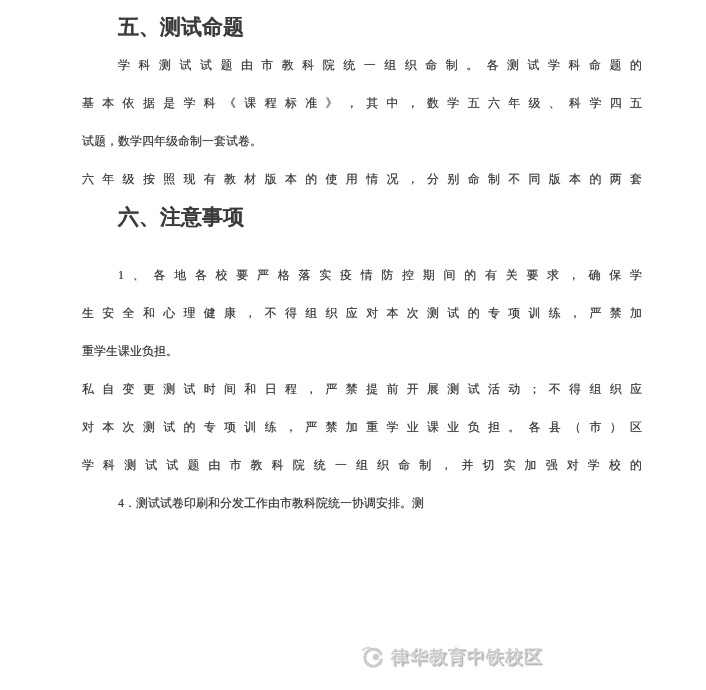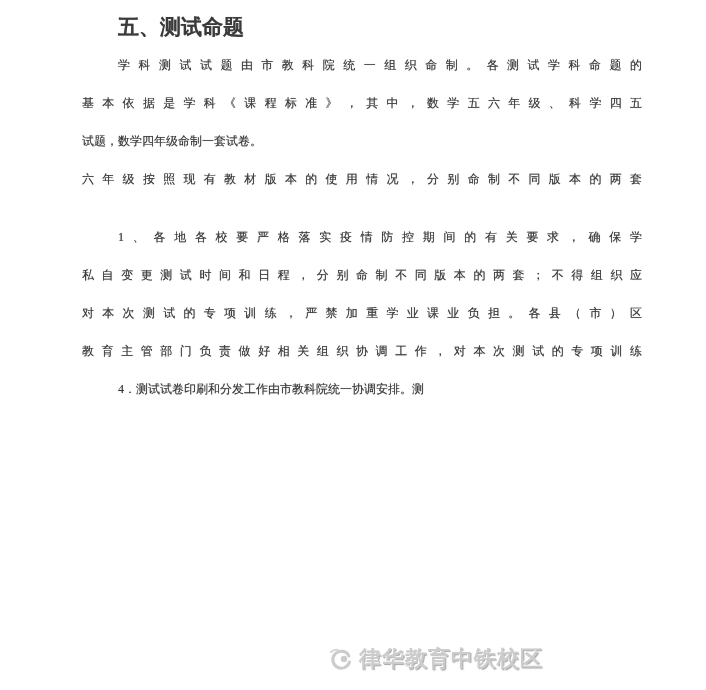--- a/index.html
+++ b/index.html
@@ -53,21 +53,21 @@
   .watermark {
     position: absolute;
     right: 17px;
     top: 644px;
     display: flex;
     align-items: center;
     gap: 5px;
     color: #c6c6c6;
   }
   .watermark .wm-text {
-    font-size: 22px;
+    font-size: 18px;
     font-weight: bold;
     letter-spacing: 1px;
     color: #cccccc;
     text-shadow: -1px -1px 0 #ffffff, 1px 1px 1px #a8a8a8;
   }
   .wm-icon {
     width: 26px;
     height: 26px;
     display: inline-block;
   }
@@ -76,24 +76,27 @@
 <body>
 
 <div class="page">
 
   <div class="doc" id="doc-lines">
       <div class="line heading indent">五、测试命题</div>
       <div class="line indent fill">学科测试试题由市教科院统一组织命制。各测试学科命题的</div>
       <div class="line fill">基本依据是学科《课程标准》，其中，数学五六年级、科学四五</div>
       <div class="line">试题，数学四年级命制一套试卷。</div>
       <div class="line fill">六年级按照现有教材版本的使用情况，分别命制不同版本的两套</div>
+      <div class="line heading indent">六、注意事项</div>
       <div class="line indent fill gap">1、各地各校要严格落实疫情防控期间的有关要求，确保学</div>
-      <div class="line fill">私自变更测试时间和日程，分别命制不同版本的两套；不得组织应</div>
+      <div class="line fill">生安全和心理健康，不得组织应对本次测试的专项训练，严禁加</div>
+      <div class="line">重学生课业负担。</div>
+      <div class="line fill">私自变更测试时间和日程，严禁提前开展测试活动；不得组织应</div>
       <div class="line fill">对本次测试的专项训练，严禁加重学业课业负担。各县（市）区</div>
-      <div class="line fill">教育主管部门负责做好相关组织协调工作，对本次测试的专项训练</div>
+      <div class="line fill">学科测试试题由市教科院统一组织命制，并切实加强对学校的</div>
       <div class="line indent">4．测试试卷印刷和分发工作由市教科院统一协调安排。测</div>
     </div>
 
   <div class="watermark">
     <span class="wm-icon">
       <svg width="26" height="26" viewBox="0 0 26 26">
         <path d="M21 10 A 8.5 8.5 0 1 0 21.5 16" fill="none" stroke="#cccccc" stroke-width="3" stroke-linecap="round"></path>
         <circle cx="16" cy="13" r="3.2" fill="#cccccc"></circle>
         <path d="M3 6 Q 6 3 10 4" fill="none" stroke="#d6d6d6" stroke-width="2" stroke-linecap="round"></path>
       </svg>

